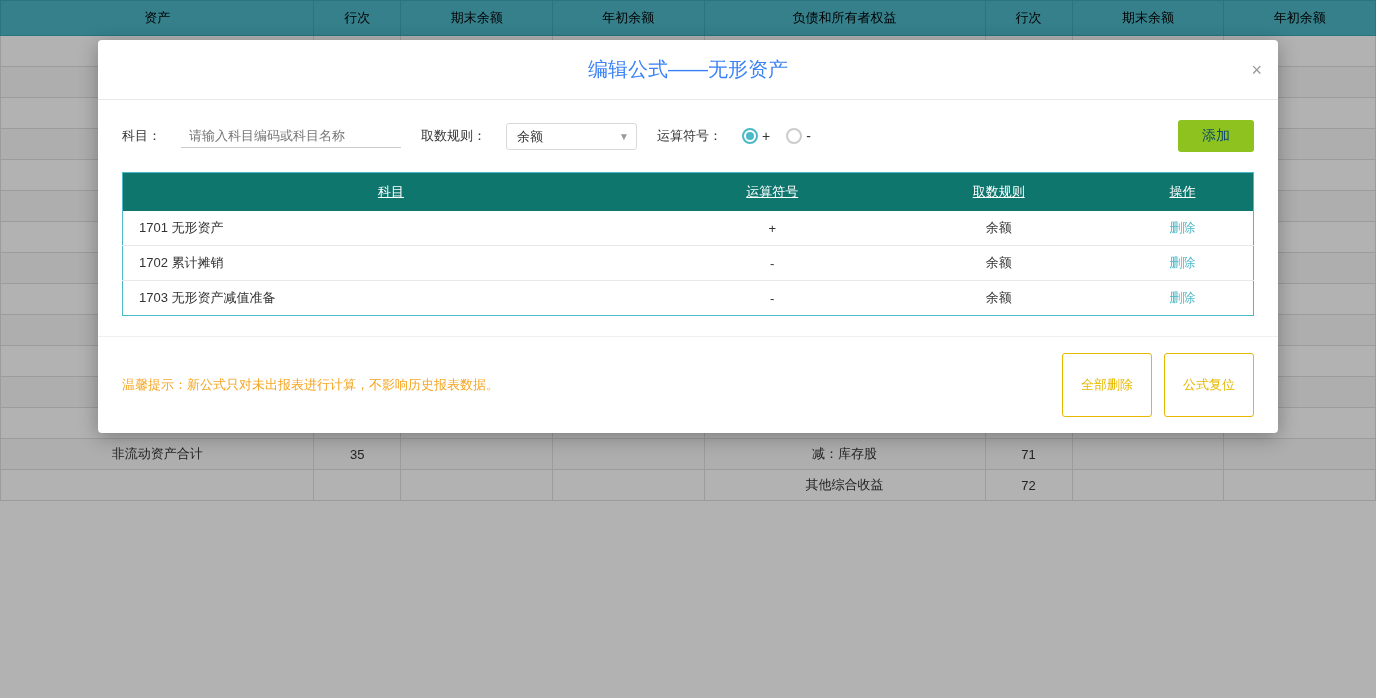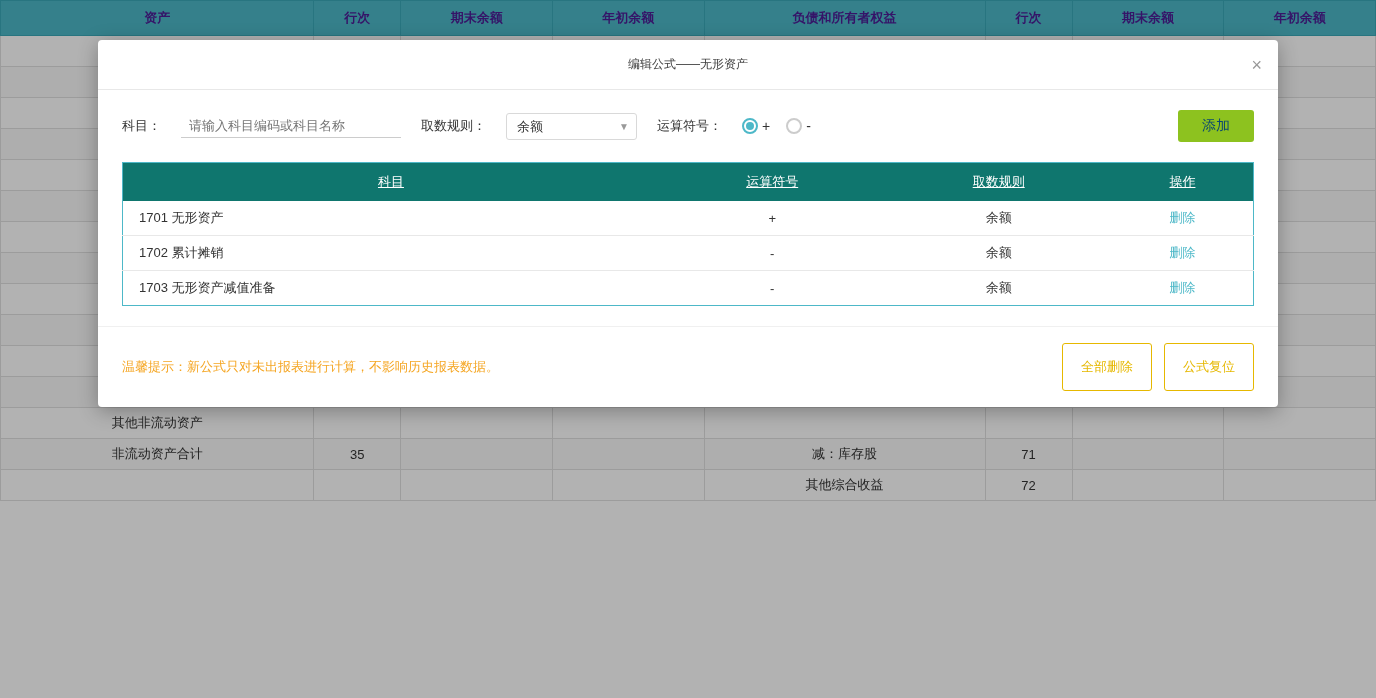--- a/index.html
+++ b/index.html
@@ -20,25 +20,25 @@
       background: #fff;
     }
 
     .bg-table {
       width: 100%;
       border-collapse: collapse;
     }
 
     .bg-table th {
       background: #4db8c8;
-      color: #4c1d95;
+      color: #000000;
       text-align: center;
       padding: 8px 4px;
       border: 1px solid #3aa8b8;
-      font-weight: bold;
+      font-weight: normal;
       font-size: 13px;
     }
 
     .bg-table td {
       text-align: center;
       padding: 6px 4px;
       border: 1px solid #e0e0e0;
       font-size: 13px;
       color: #333;
     }
@@ -75,22 +75,22 @@
     .modal-header {
       padding: 16px 20px;
       border-bottom: 1px solid #e8e8e8;
       display: flex;
       align-items: center;
       justify-content: center;
       position: relative;
     }
 
     .modal-title {
-      font-size: 12px;
-      color: #404040;
+      font-size: 20px;
+      color: #3b82f6;
       font-weight: normal;
     }
 
     .modal-close {
       position: absolute;
       right: 16px;
       top: 50%;
       transform: translateY(-50%);
       cursor: pointer;
       font-size: 18px;
@@ -269,21 +269,21 @@
     .footer-btns {
       display: flex;
       gap: 12px;
     }
 
     .btn-outline {
       background: #fff;
       border: 1px solid #e6b800;
       color: #e6b800;
       border-radius: 3px;
-      padding: 14px 18px;
+      padding: 22px 18px;
       font-size: 13px;
       cursor: pointer;
     }
   </style>
 </head>
 <body>
 
 <div class="bg-table-wrapper">
   <table class="bg-table">
     <thead>

